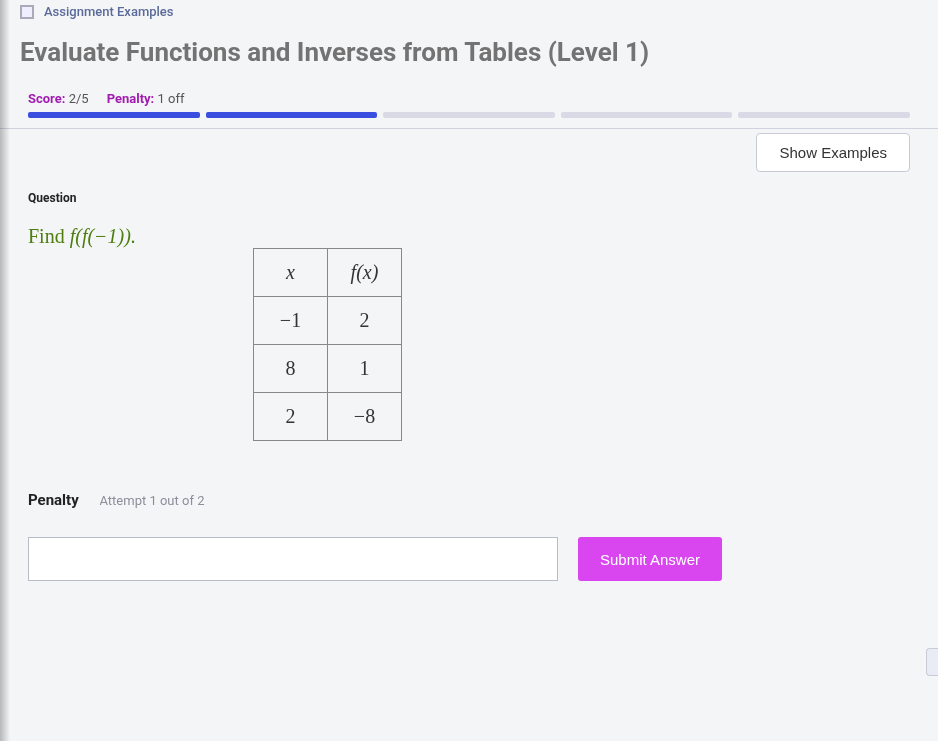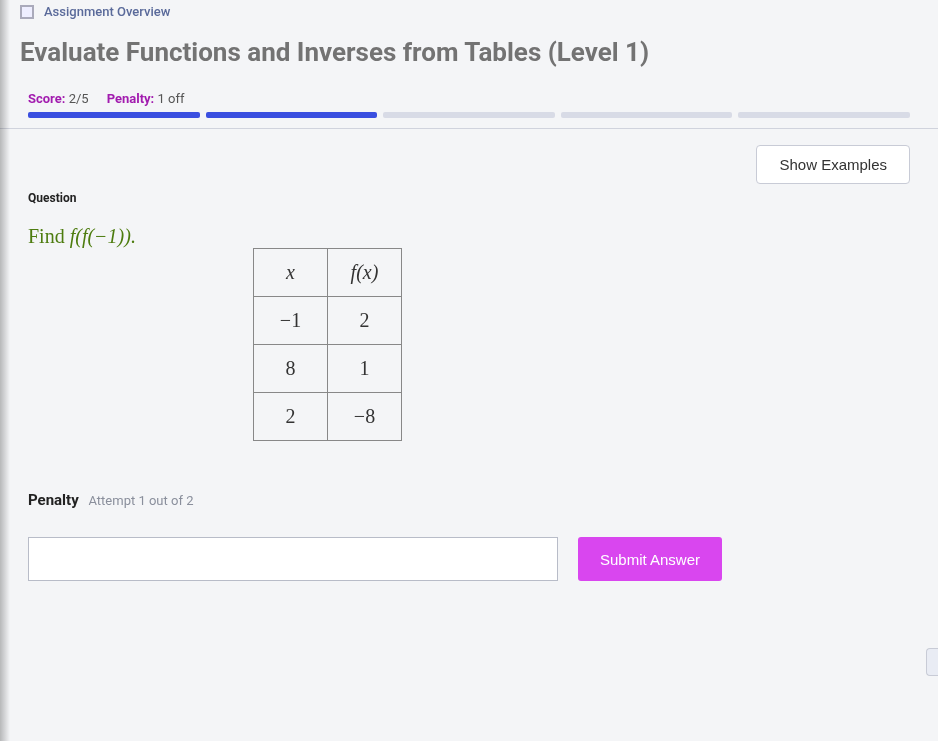--- a/index.html
+++ b/index.html
@@ -60,21 +60,21 @@
     background: #d0d3dd;
     margin: 0;
   }
   .content-area {
     position: relative;
     padding: 20px 28px 10px 28px;
   }
   .show-examples {
     position: absolute;
     right: 28px;
-    top: 16px;
+    top: 4px;
     border: 1px solid #c8cbd6;
     background: #fff;
     padding: 10px 22px;
     font-size: 15px;
     color: #333;
     border-radius: 4px;
     cursor: pointer;
   }
   .question-heading {
     font-size: 12px;
@@ -112,21 +112,21 @@
     padding: 40px 28px 10px 28px;
     font-size: 15px;
   }
   .answer-row .heading {
     font-weight: 700;
     color: #222;
   }
   .answer-row .attempt {
     color: #8a8f9c;
     font-size: 13px;
-    margin-left: 6px;
+    margin-left: 17px;
   }
   .input-row {
     display: flex;
     align-items: stretch;
     gap: 20px;
     padding: 18px 28px 0 28px;
   }
   .answer-input {
     flex: 0 0 530px;
     height: 44px;
@@ -164,21 +164,21 @@
     background: linear-gradient(to right, rgba(0,0,0,0.25), rgba(0,0,0,0));
   }
 </style>
 </head>
 <body>
 
 <div class="left-shadow"></div>
 
 <div class="top-bar">
   <span class="breadcrumb-icon"></span>
-  <span class="breadcrumb-text">Assignment Overview</span>
+  <span class="breadcrumb-text">Assignment Examples</span>
 </div>
 
 <h1 class="page-title">Evaluate Functions and Inverses from Tables (Level 1)</h1>
 
 <div class="score-row">
   <span>
     <b>Score:</b>
     <span>2/5</span>
   </span>
   <span>

